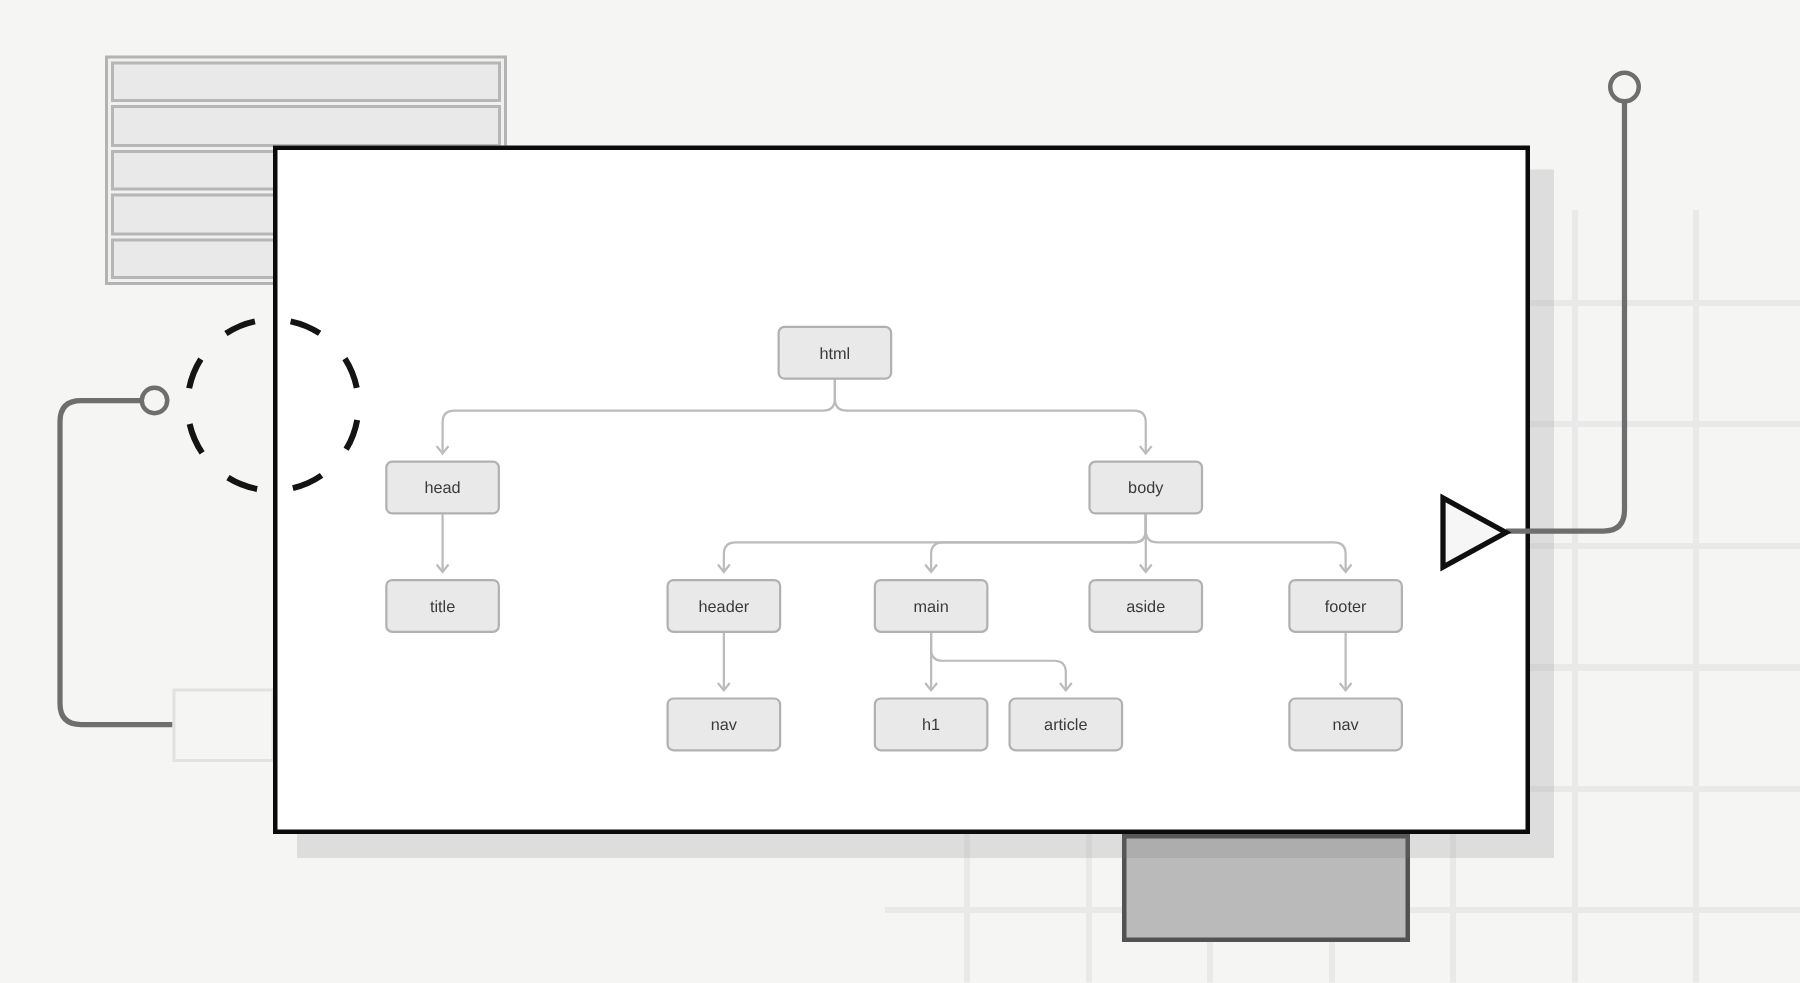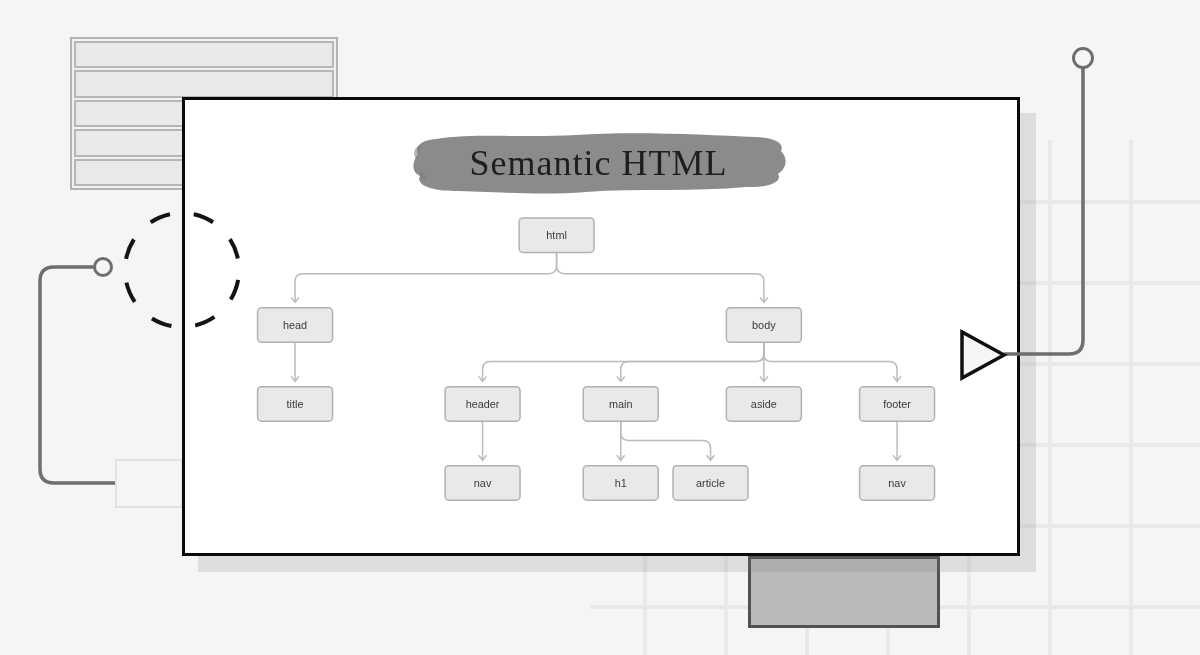--- a/index.html
+++ b/index.html
@@ -152,37 +152,20 @@
           <rect x="492" y="370.5" width="76" height="35" rx="4" fill="#e9e9e9" stroke="#b1b1b1" stroke-width="1.5"></rect>
           <text x="530" y="392" text-anchor="middle" font-size="11" font-family="&quot;Liberation Sans&quot;, sans-serif" fill="#3a3a3a">article</text>
         </g>
         <g>
           <rect x="681" y="370.5" width="76" height="35" rx="4" fill="#e9e9e9" stroke="#b1b1b1" stroke-width="1.5"></rect>
           <text x="719" y="392" text-anchor="middle" font-size="11" font-family="&quot;Liberation Sans&quot;, sans-serif" fill="#3a3a3a">nav</text>
         </g>
       </g>
   </svg>
 
-  <div class="brush-wrap">
-    <svg viewBox="0 0 385 72" preserveAspectRatio="none">
-      <path fill="#8b8b8b" d="M12 25
-        C8 17 16 11 30 10
-        C70 4 120 9 170 6
-        C230 2 300 6 350 8
-        C366 9 379 13 375 22
-        C382 29 381 39 372 45
-        C377 53 362 59 340 58
-        C290 63 230 59 180 63
-        C130 67 80 62 48 62
-        C28 62 9 57 14 47
-        C5 43 6 33 12 25 Z"></path>
-      <path fill="#7e7e7e" opacity="0.55" d="M10 30 C6 24 8 18 16 15 C12 22 14 28 10 30 Z M20 52 C14 50 12 46 16 42 C18 47 22 49 20 52 Z"></path>
-    </svg>
-    <div class="poster-title">Semantic HTML</div>
-  </div>
 </div>
 
 <svg class="overlay-svg">
 
   <circle cx="182" cy="270" r="57" fill="none" stroke="#141414" stroke-width="4" stroke-dasharray="21 24" stroke-dashoffset="-10"></circle>
 
   <path d="M1083 68 V340 Q1083 354 1069 354 H1004" fill="none" stroke="#6e6e6e" stroke-width="3.5"></path>
   <circle cx="1083" cy="58" r="9.5" fill="#f5f5f4" stroke="#6e6e6e" stroke-width="3"></circle>
   <path d="M962 332 L962 378 L1004 355 Z" fill="#f6f6f6" stroke="#0f0f0f" stroke-width="3.5"></path>
 </svg>

